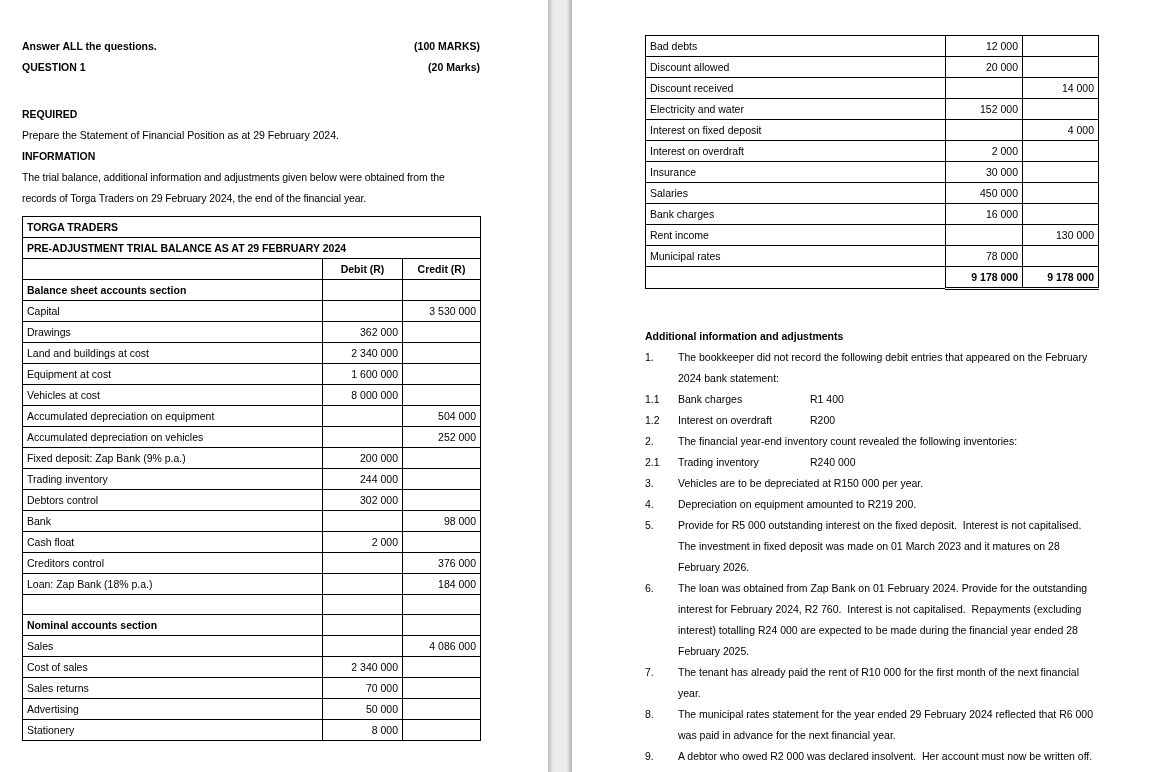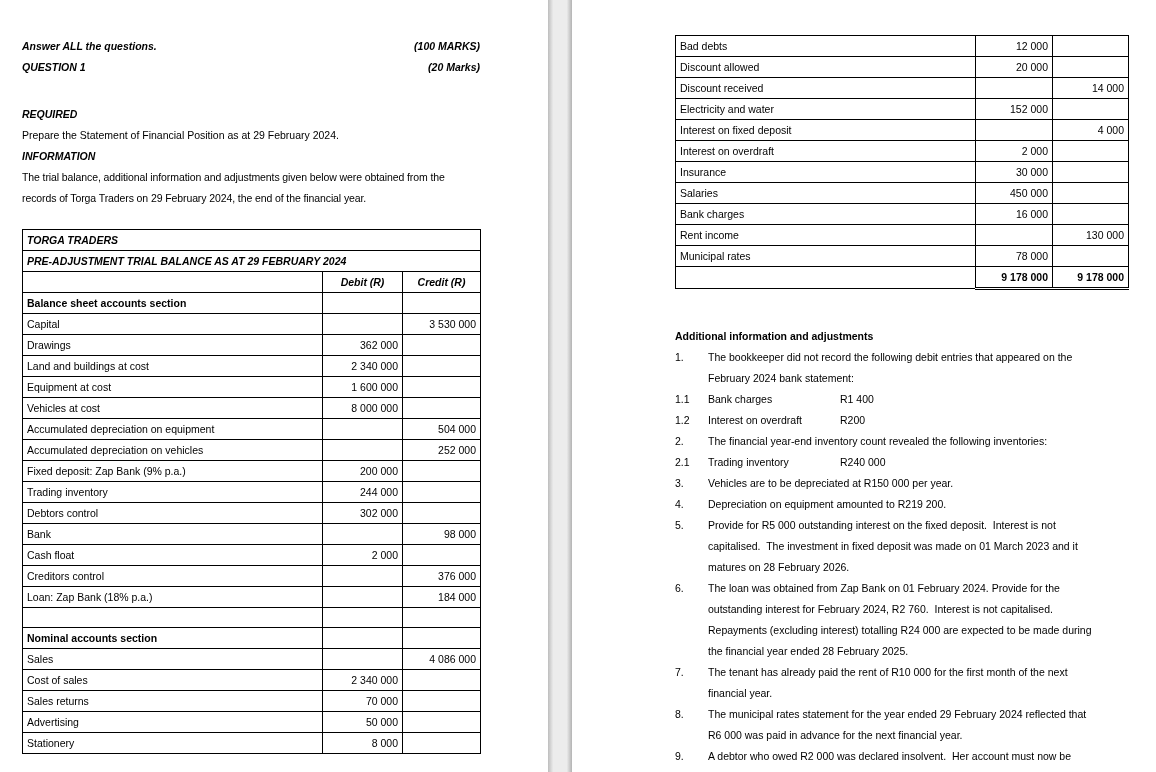--- a/index.html
+++ b/index.html
@@ -1,28 +1,28 @@
 <!DOCTYPE html>
 <html><head>
 <meta charset="utf-8">
 <style>
   * { margin:0; padding:0; box-sizing:border-box; }
   html,body { width:1156px; height:772px; overflow:hidden; background:#ffffff; }
   body { font-family:"Liberation Sans","DejaVu Sans",sans-serif; font-size:10.5px; color:#000; }
   .spread { display:flex; width:1156px; height:772px; }
   .page { background:#fff; height:772px; overflow:hidden; }
   .page-left  { width:548px; padding:36px 68px 0 22px; }
-  .page-right { width:584px; padding:35px 58px 0 103px; }
+  .page-right { width:584px; padding:35px 58px 0 73px; }
   .gutter { width:24px; height:772px; flex:none;
             background:linear-gradient(to right,#bdbdbd 0,#ececec 22%,#ececec 78%,#b3b3b3 100%); }
-  .b { font-weight:bold;font-style:italic; }
+  .b { font-weight:bold; }
   .hrow { display:flex; justify-content:space-between; height:21px; line-height:21px; }
   .line { height:21px; line-height:21px; }
   .gap { height:26px; }
-  .para { line-height:21px; margin-bottom:20px; letter-spacing:-0.1px; }
+  .para { line-height:21px; margin-bottom:7px; letter-spacing:-0.1px; }
 
   table.tb { border-collapse:collapse; table-layout:fixed; width:458px; }
   table.tb2 { width:453px; }
   table.tb col.c-label { width:300px; }
   table.tb col.c-debit { width:80px; }
   table.tb col.c-credit { width:78px; }
   table.tb2 col.c-debit { width:77px; }
   table.tb2 col.c-credit { width:76px; }
   .tb td { border:1px solid #000; height:20px; line-height:20px; padding:0 4px;
            overflow:hidden; white-space:nowrap; }

